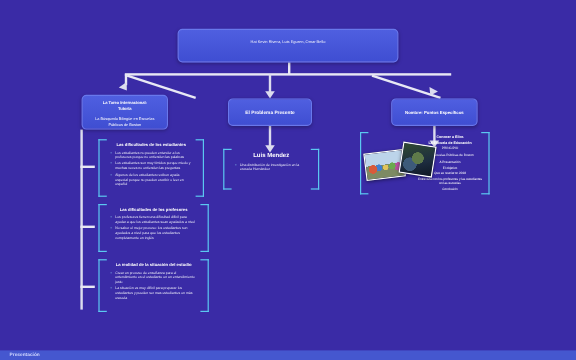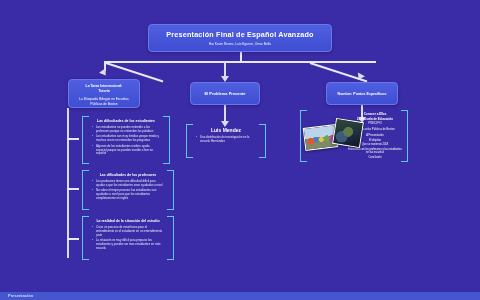--- a/index.html
+++ b/index.html
@@ -137,21 +137,20 @@
   <div class="edge v" style="left:224px;top:105px;height:18px;"></div>
   <div class="arrowhead" style="left:221px;top:121px;"></div>
   <div class="edge v" style="left:361px;top:105px;height:14px;"></div>
   <div class="arrowhead" style="left:358px;top:117px;"></div>
 
   <div class="edge" style="left:67px;top:138px;width:12px;height:2px;"></div>
   <div class="edge" style="left:67px;top:188px;width:12px;height:2px;"></div>
   <div class="edge" style="left:67px;top:238px;width:12px;height:2px;"></div>
 
   <div class="node root">
-    <div class="t">Presentación Final de Español Avanzado</div>
     <div class="s">Hai Kevin Rivera, Luis Eguren, Omar Bello</div>
   </div>
 
   <div class="node b-left">
     <div class="t">La Tarea Internacional:</div>
     <div class="t">Tutoría</div>
     <div class="s">La Búsqueda Bilingüe en Escuelas Públicas de Boston</div>
   </div>
 
   <div class="node branch b-mid">

